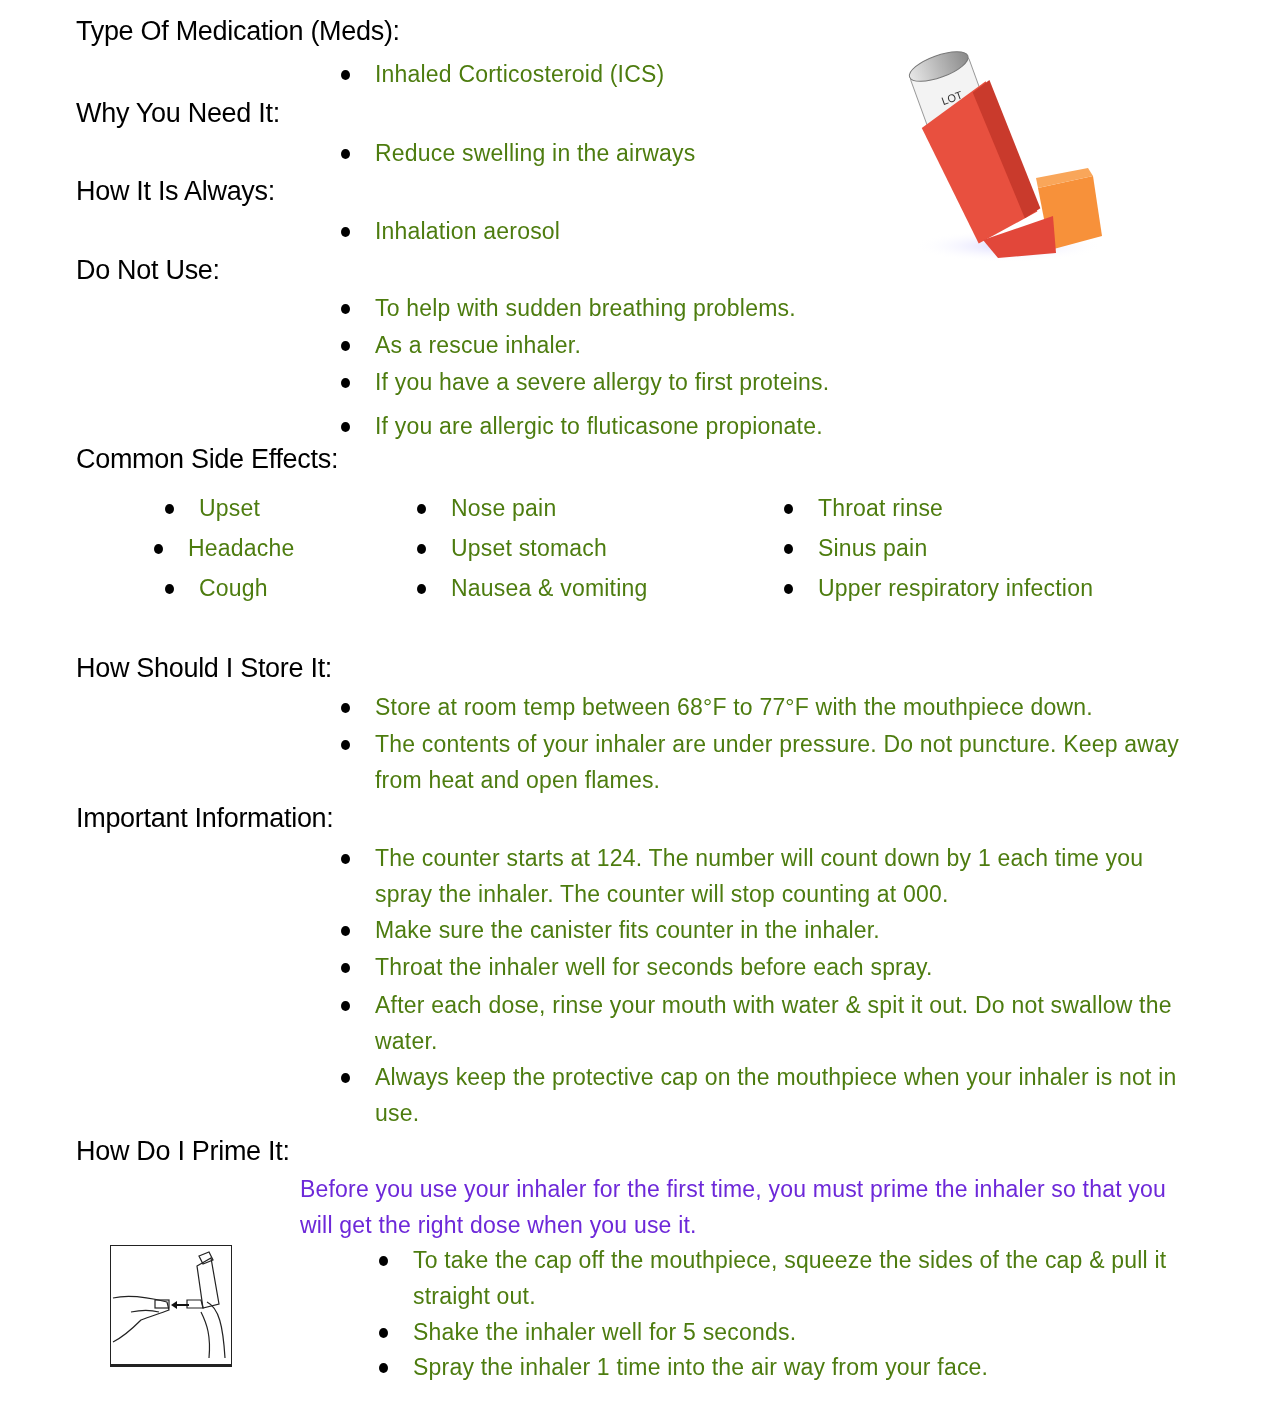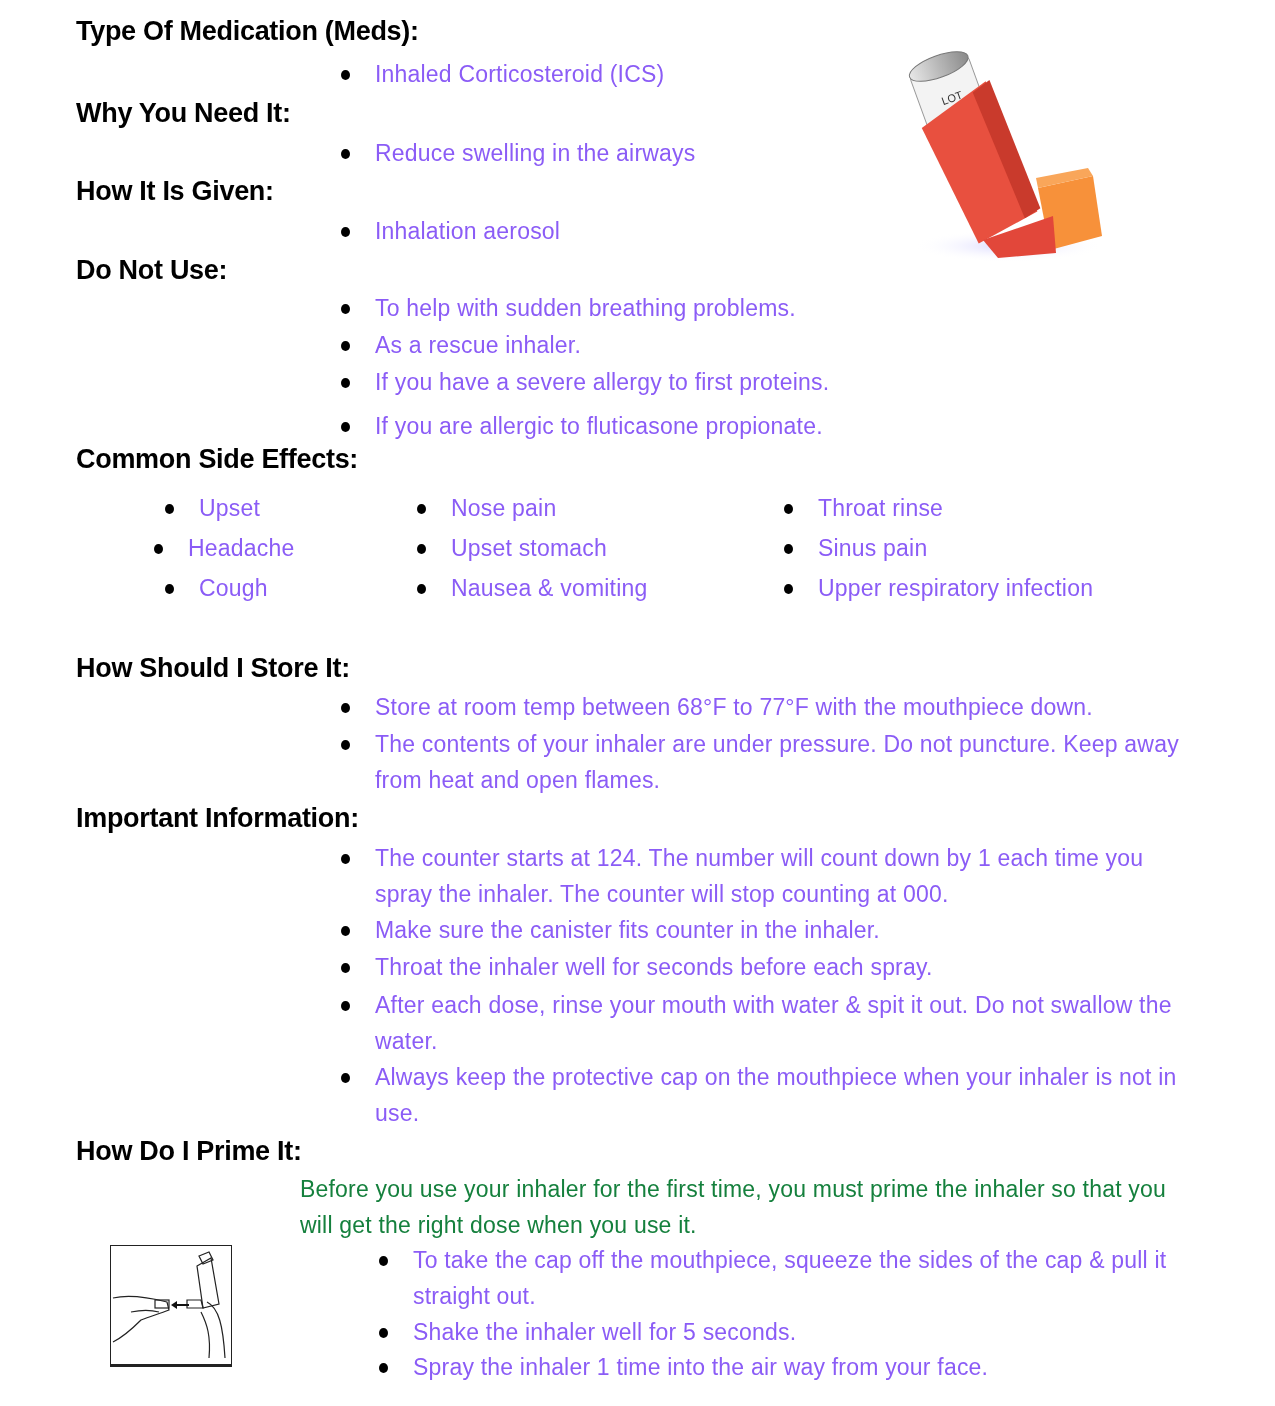--- a/index.html
+++ b/index.html
@@ -2,51 +2,51 @@
 <html><head>
 <meta charset="utf-8">
 <style>
   html, body { margin: 0; padding: 0; background: #ffffff; }
   body {
     width: 1275px; height: 1406px; position: relative; overflow: hidden;
     font-family: "Liberation Sans", sans-serif; color: #111;
   }
   .heading {
     position: absolute; left: 76px; font-size: 27px; line-height: 32px;
-    color: #000; letter-spacing: -0.3px; margin: 0; font-weight: bold;
+    color: #000; letter-spacing: -0.3px; margin: 0; font-weight: normal;
   }
   .bul {
-    position: absolute; font-size: 23px; line-height: 36px; color: #8b5cf6;
+    position: absolute; font-size: 23px; line-height: 36px; color: #4d7c0f;
     letter-spacing: 0.2px; padding-left: 37px; margin: 0;
   }
   .bul::before {
     content: ""; position: absolute; left: 3px; top: 14px;
     width: 9px; height: 10px; border-radius: 50%; background: #000;
   }
   .bul.wrap { width: 830px; }
   .para {
     position: absolute; left: 300px; width: 900px; font-size: 23px; line-height: 36px;
-    color: #15803d; letter-spacing: 0.2px; margin: 0;
+    color: #6d28d9; letter-spacing: 0.2px; margin: 0;
   }
   .photo { position: absolute; left: 888px; top: 18px; width: 252px; height: 272px; }
   .diagram {
     position: absolute; left: 110px; top: 1245px; width: 122px; height: 122px;
     border: 1.5px solid #222; border-bottom-width: 3px; box-sizing: border-box; background: #fff;
   }
 </style>
 </head>
 <body>
 
 <h2 class="heading" style="top:15px">Type Of Medication (Meds):</h2>
 <p class="bul" style="left:338px;top:56px">Inhaled Corticosteroid (ICS)</p>
 
 <h2 class="heading" style="top:97px">Why You Need It:</h2>
 <p class="bul" style="left:338px;top:135px">Reduce swelling in the airways</p>
 
-<h2 class="heading" style="top:175px">How It Is Given:</h2>
+<h2 class="heading" style="top:175px">How It Is Always:</h2>
 <p class="bul" style="left:338px;top:213px">Inhalation aerosol</p>
 
 <h2 class="heading" style="top:254px">Do Not Use:</h2>
 <p class="bul" style="left:338px;top:290px">To help with sudden breathing problems.</p>
 <p class="bul" style="left:338px;top:327px">As a rescue inhaler.</p>
 <p class="bul" style="left:338px;top:364px">If you have a severe allergy to first proteins.</p>
 <p class="bul" style="left:338px;top:408px">If you are allergic to fluticasone propionate.</p>
 
 <h2 class="heading" style="top:443px">Common Side Effects:</h2>
 <p class="bul" style="left:162px;top:490px">Upset</p>

